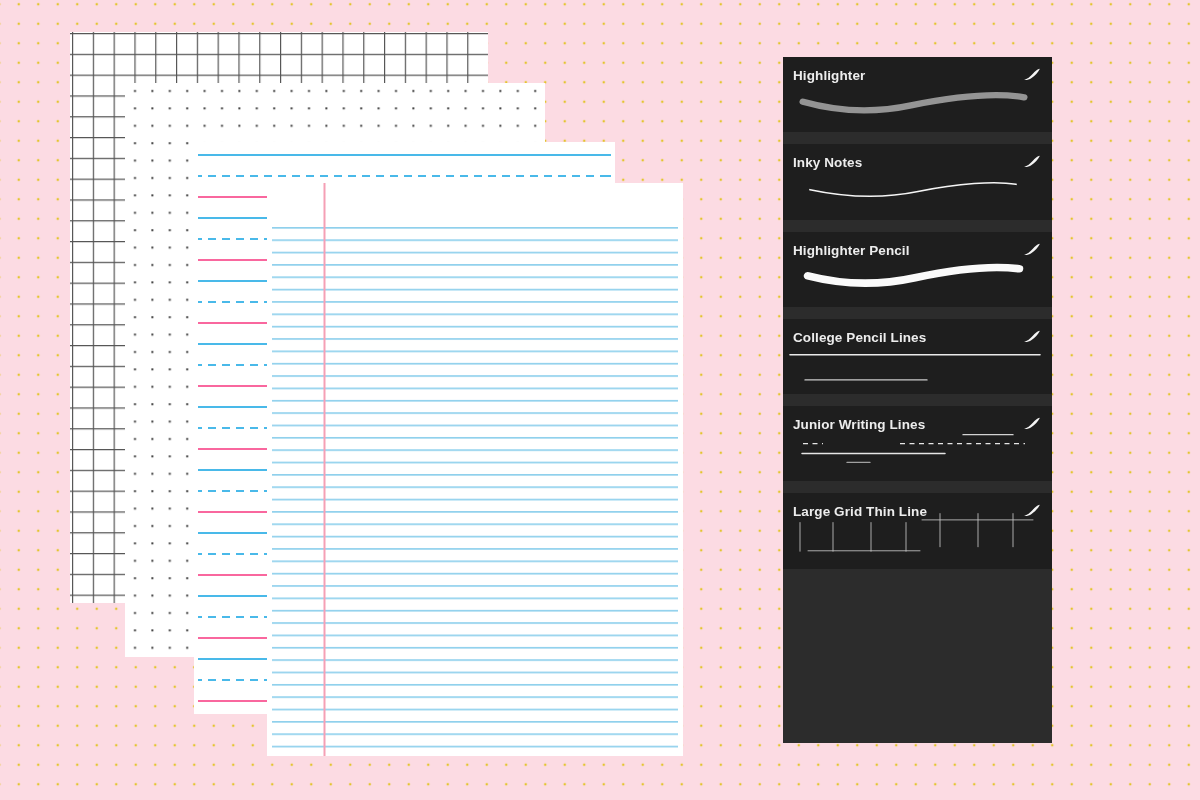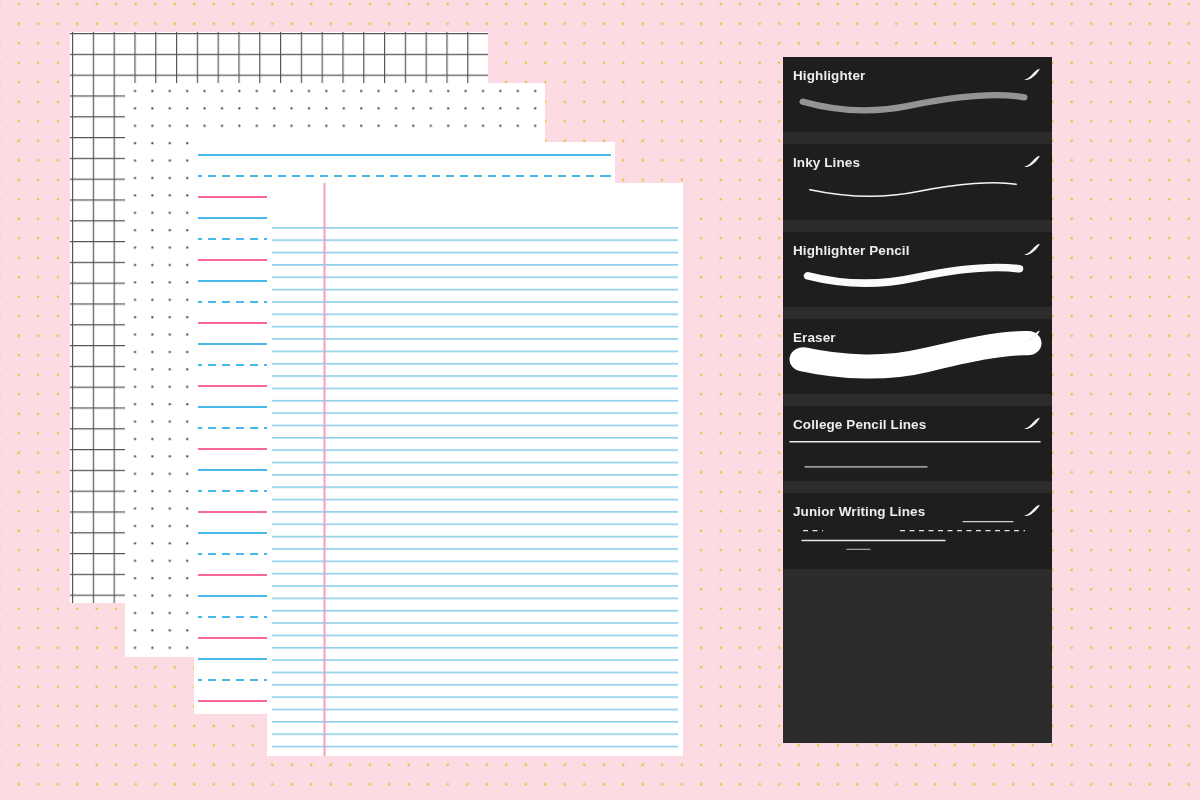--- a/index.html
+++ b/index.html
@@ -100,21 +100,21 @@
       <svg viewBox="0 0 24 18">
           <path d="M2.5,15.5 C6,14.5 10,11.5 13,8 C15.5,5 18.5,2.5 21.5,2 C19.5,6 16,10 11.5,13.2 C8.5,15.2 5,16 2.5,15.5 Z" fill="#f4f4f4"></path>
         </svg>
     </span>
     <svg class="preview" viewBox="0 0 269 84" preserveAspectRatio="none">
       <path d="M20,50 C55,61 90,63 128,54 C168,45 210,39 241,45" fill="none" stroke="#949494" stroke-width="7" stroke-linecap="round"></path>
     </svg>
   </div>
 
   <div class="brush-row">
-    <div class="brush-title">Inky Lines</div>
+    <div class="brush-title">Inky Notes</div>
     <span class="swoosh">
       <svg viewBox="0 0 24 18">
           <path d="M2.5,15.5 C6,14.5 10,11.5 13,8 C15.5,5 18.5,2.5 21.5,2 C19.5,6 16,10 11.5,13.2 C8.5,15.2 5,16 2.5,15.5 Z" fill="#f4f4f4"></path>
         </svg>
     </span>
     <svg class="preview" viewBox="0 0 269 84" preserveAspectRatio="none">
       <path d="M27,51 C65,60 100,61 135,53 C175,44 212,41 233,45" fill="none" stroke="#f5f5f5" stroke-width="1.8" stroke-linecap="round"></path>
     </svg>
   </div>
 
@@ -123,31 +123,20 @@
     <span class="swoosh">
       <svg viewBox="0 0 24 18">
           <path d="M2.5,15.5 C6,14.5 10,11.5 13,8 C15.5,5 18.5,2.5 21.5,2 C19.5,6 16,10 11.5,13.2 C8.5,15.2 5,16 2.5,15.5 Z" fill="#f4f4f4"></path>
         </svg>
     </span>
     <svg class="preview" viewBox="0 0 269 84" preserveAspectRatio="none">
       <path d="M25,49 C60,59 95,60 132,51 C170,42 208,37 236,41" fill="none" stroke="#fafafa" stroke-width="8.5" stroke-linecap="round"></path>
     </svg>
   </div>
 
-  <div class="brush-row">
-    <div class="brush-title">Eraser</div>
-    <span class="swoosh">
-      <svg viewBox="0 0 24 18">
-          <path d="M2.5,15.5 C6,14.5 10,11.5 13,8 C15.5,5 18.5,2.5 21.5,2 C19.5,6 16,10 11.5,13.2 C8.5,15.2 5,16 2.5,15.5 Z" fill="#f4f4f4"></path>
-        </svg>
-    </span>
-    <svg class="preview" viewBox="0 0 269 84" preserveAspectRatio="none">
-      <path d="M20,45 C60,55 105,56 142,46 C180,36 218,26 245,27" fill="none" stroke="#ffffff" stroke-width="27" stroke-linecap="round"></path>
-    </svg>
-  </div>
 
   <div class="brush-row">
     <div class="brush-title">College Pencil Lines</div>
     <span class="swoosh">
       <svg viewBox="0 0 24 18">
           <path d="M2.5,15.5 C6,14.5 10,11.5 13,8 C15.5,5 18.5,2.5 21.5,2 C19.5,6 16,10 11.5,13.2 C8.5,15.2 5,16 2.5,15.5 Z" fill="#f4f4f4"></path>
         </svg>
     </span>
     <svg class="preview" viewBox="0 0 269 84" preserveAspectRatio="none">
       <line x1="7" y1="40" x2="257" y2="40" stroke="#eaeaea" stroke-width="1.6" stroke-linecap="round"></line>
@@ -165,14 +154,35 @@
     <svg class="preview" viewBox="0 0 269 84" preserveAspectRatio="none">
       <line x1="180" y1="32" x2="230" y2="32" stroke="#e6e6e6" stroke-width="1.4" stroke-linecap="round" opacity="0.9"></line>
       <line x1="20" y1="42" x2="40" y2="42" stroke="#e6e6e6" stroke-width="1.5" stroke-dasharray="5 4.5"></line>
       <line x1="117" y1="42" x2="242" y2="42" stroke="#e6e6e6" stroke-width="1.5" stroke-dasharray="5 4.5"></line>
       <line x1="19" y1="53" x2="162" y2="53" stroke="#e6e6e6" stroke-width="1.5" stroke-linecap="round"></line>
       <line x1="64" y1="63" x2="87" y2="63" stroke="#e6e6e6" stroke-width="1.3" stroke-linecap="round" opacity="0.65"></line>
     </svg>
   </div>
 
 
+  <div class="brush-row">
+    <div class="brush-title">Large Grid Thin Line</div>
+    <span class="swoosh">
+      <svg viewBox="0 0 24 18">
+          <path d="M2.5,15.5 C6,14.5 10,11.5 13,8 C15.5,5 18.5,2.5 21.5,2 C19.5,6 16,10 11.5,13.2 C8.5,15.2 5,16 2.5,15.5 Z" fill="#f4f4f4"></path>
+        </svg>
+    </span>
+    <svg class="preview" viewBox="0 0 269 84" preserveAspectRatio="none">
+      <g stroke="#e0e0e0" stroke-width="0.9" opacity="0.85" stroke-linecap="round">
+        <line x1="17" y1="33" x2="17" y2="65"></line>
+        <line x1="50" y1="33" x2="50" y2="65"></line>
+        <line x1="88" y1="33" x2="88" y2="65"></line>
+        <line x1="123" y1="33" x2="123" y2="65"></line>
+        <line x1="25" y1="64.5" x2="137" y2="64.5"></line>
+        <line x1="157" y1="23" x2="157" y2="60"></line>
+        <line x1="195" y1="23" x2="195" y2="60"></line>
+        <line x1="230" y1="23" x2="230" y2="60"></line>
+        <line x1="139" y1="30" x2="250" y2="30"></line>
+      </g>
+    </svg>
+  </div>
 
 </div>
 
 </body></html>

